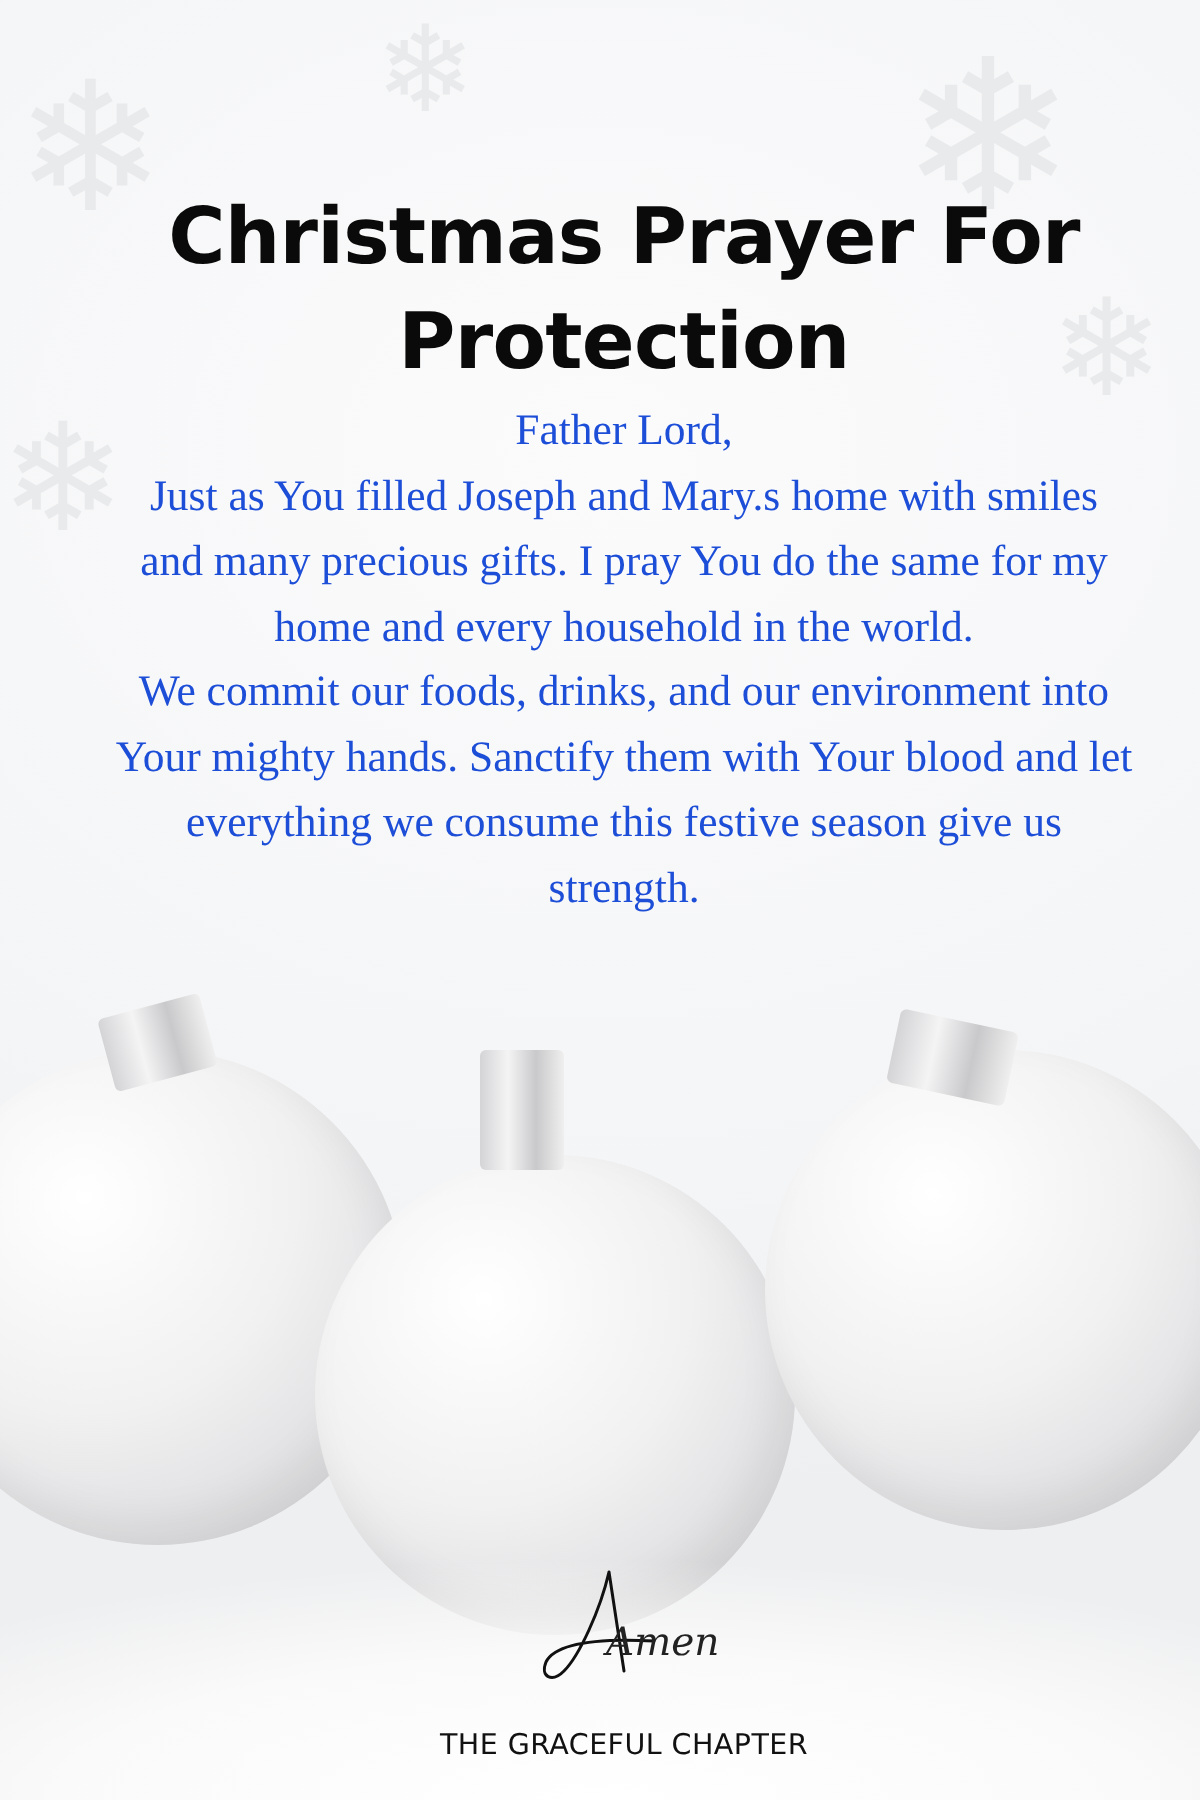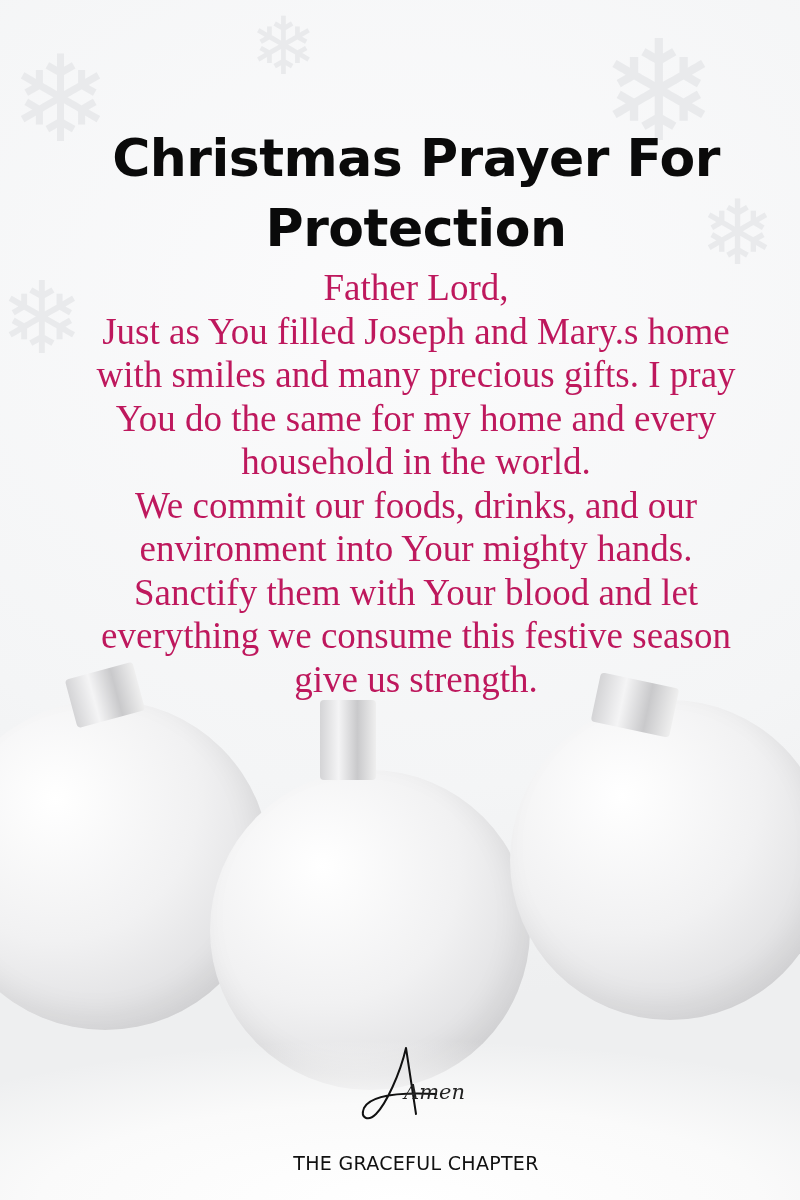--- a/index.html
+++ b/index.html
@@ -37,30 +37,30 @@
       position: absolute; left: 40px; right: 40px; top: 88px;
       text-align: center;
       font-family: "DejaVu Sans", sans-serif; font-weight: bold;
       font-size: 52px; line-height: 70px; color: #0a0a0a;
       letter-spacing: -0.5px;
     }
     .body-text {
       position: absolute; left: 60px; right: 60px; top: 266px;
       text-align: center;
       font-family: "Liberation Serif", serif;
-      font-size: 37px; line-height: 43.5px; color: #be185d;
+      font-size: 29px; line-height: 43.5px; color: #1d4ed8;
     }
     .body-text p { margin: 0; }
     .amen {
       position: absolute; left: 340px; top: 1044px; width: 140px; height: 84px;
     }
     .amen-text {
       position: absolute; left: 388px; top: 1080px;
       font-family: "DejaVu Serif", serif; font-style: italic;
-      font-size: 21px; color: #222;
+      font-size: 26px; color: #222;
     }
     .footer {
       position: absolute; left: 0; right: 0; top: 1152px;
       text-align: center;
       font-family: "DejaVu Sans", sans-serif;
       font-size: 19px; color: #111; letter-spacing: 0.3px;
     }
   </style>
 </head>
 <body>

